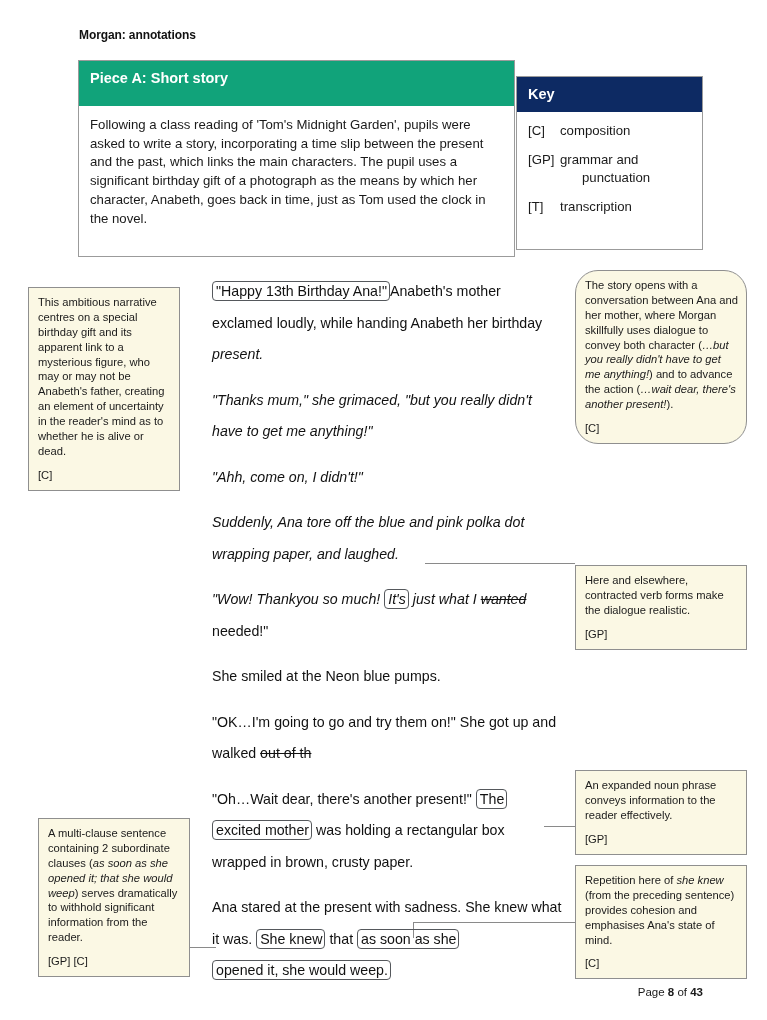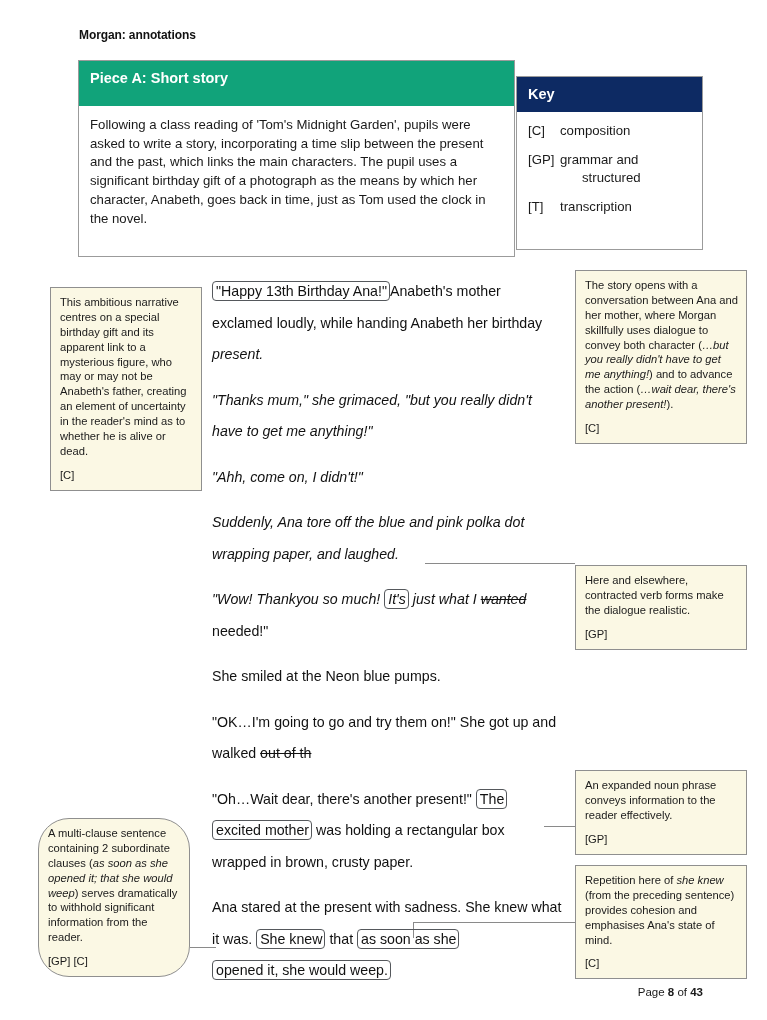--- a/index.html
+++ b/index.html
@@ -83,23 +83,23 @@
     font-size: 11.2px;
     line-height: 1.33;
     color: #1a1a1a;
     padding: 7px 8px 7px 9px;
   }
   .note p { margin: 0 0 9px 0; }
   .note p:last-child { margin-bottom: 0; }
   .note .tag { margin-top: 2px; }
   .note i { font-style: italic; }
 
-  #note-left-1 { left: 50px;  top: 287px; width: 152px; }
-  #note-left-2 { left: 38px;  top: 818px; width: 152px; border-radius: 31px; }
-  #note-right-1{ left: 575px; top: 270px; width: 172px; }
+  #note-left-1 { left: 28px;  top: 287px; width: 152px; }
+  #note-left-2 { left: 38px;  top: 818px; width: 152px; }
+  #note-right-1{ left: 575px; top: 270px; width: 172px; border-radius: 23px; }
   #note-right-2{ left: 575px; top: 565px; width: 172px; }
   #note-right-3{ left: 575px; top: 770px; width: 172px; }
   #note-right-4{ left: 575px; top: 865px; width: 172px; }
 
   
   #story {
     position: absolute;
     left: 212px; top: 276px;
     width: 350px;
     font-size: 14.2px;
@@ -152,21 +152,21 @@
     <div id="key-header">Key</div>
     <div id="key-body">
       <div class="key-row">
         <span class="key-code">[C]</span>
         <span class="key-desc">composition</span>
       </div>
       <div class="key-row">
         <span class="key-code">[GP]</span>
         <span class="key-desc">
           <span>grammar and</span>
-          <span class="indent">structured</span>
+          <span class="indent">punctuation</span>
         </span>
       </div>
       <div class="key-row">
         <span class="key-code">[T]</span>
         <span class="key-desc">transcription</span>
       </div>
     </div>
   </div>
 
   <div class="conn h" style="left:425px; top:563px; width:150px;"></div>

